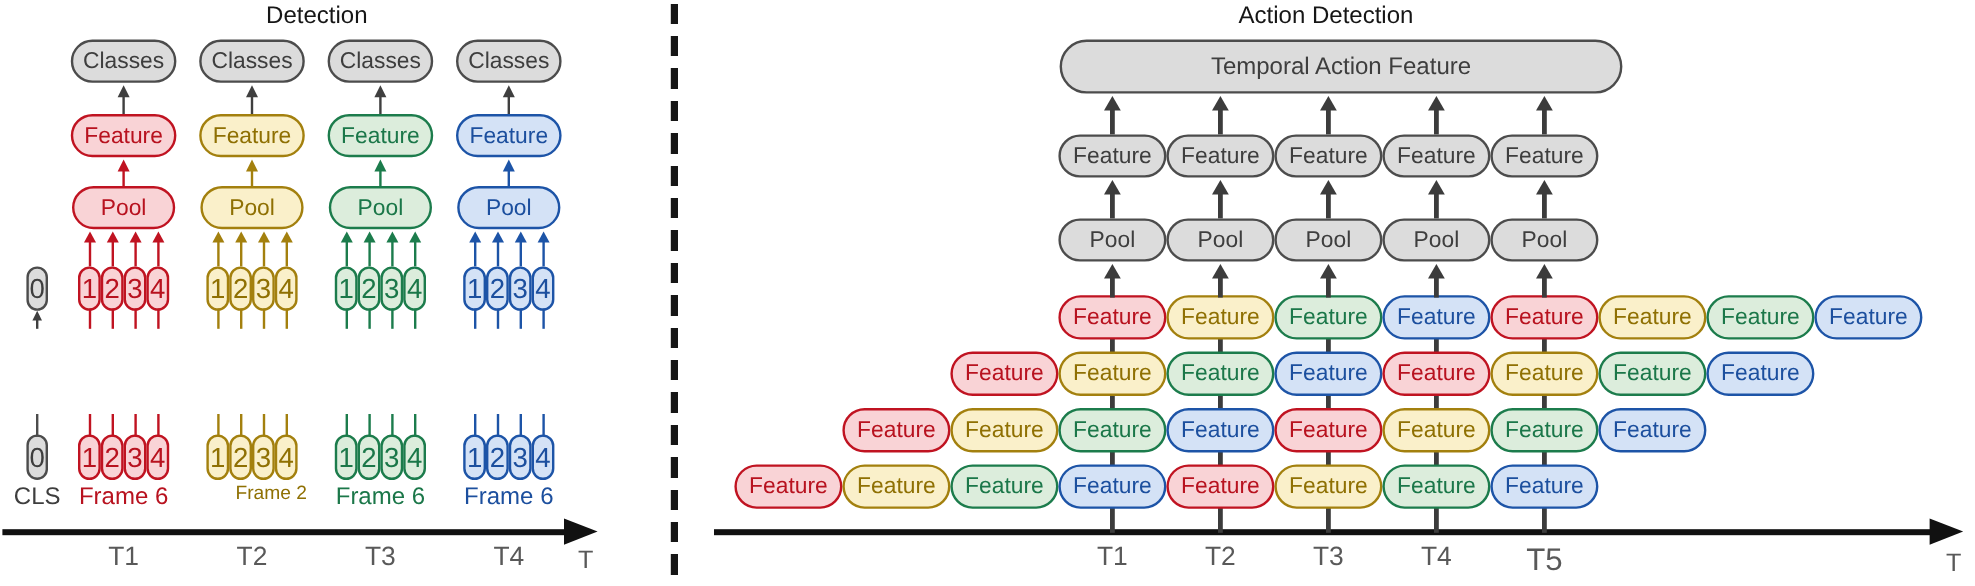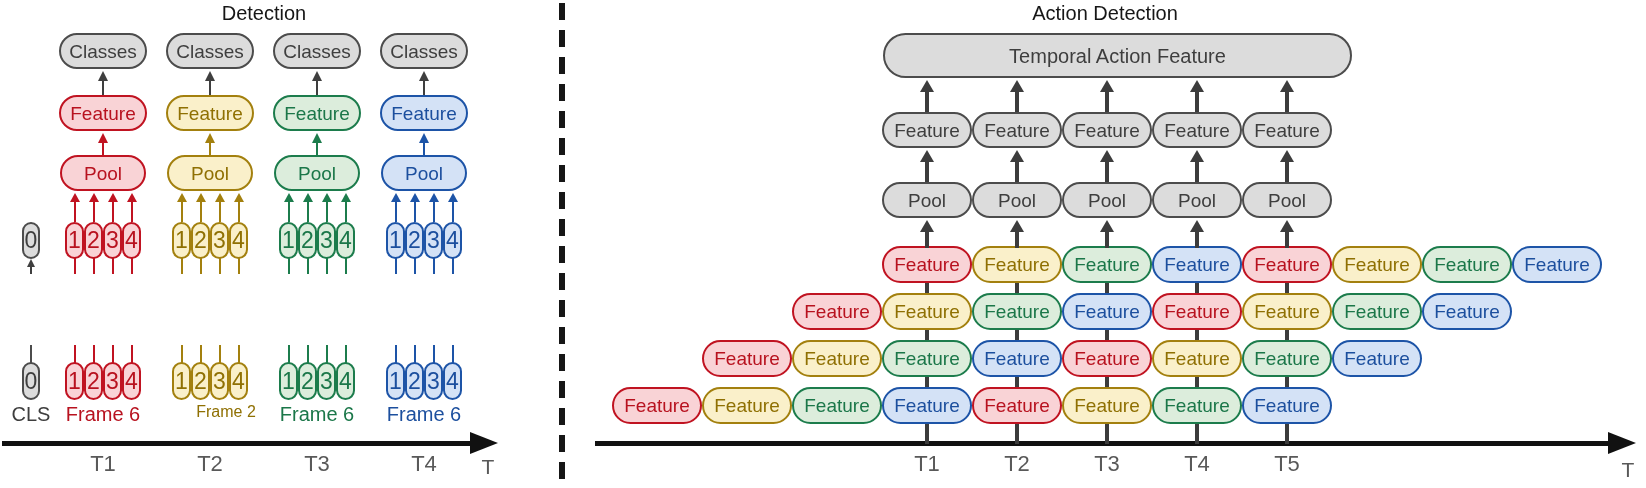--- a/index.html
+++ b/index.html
@@ -230,21 +230,21 @@
     <div class="tlabel" style="left: 1197px; top: 451px; color: rgb(89, 89, 89); font-size: 22px;">T4</div>
     <div class="tick" style="left: 1285px; top: 250px; width: 4px; height: 194px; background: rgb(60, 60, 60); z-index: 1;"></div>
     <div class="tri" style="left: 1279.5px; top: 80px; border-left: 7.5px solid transparent; border-right: 7.5px solid transparent; border-bottom: 12px solid rgb(60, 60, 60);"></div>
     <div class="ln" style="left: 1285px; top: 91px; width: 4px; height: 21px; background: rgb(60, 60, 60);"></div>
     <div class="box" style="left: 1242px; top: 112px; width: 90px; height: 36px; color: rgb(62, 62, 62); font-size: 19px; background: rgb(220, 220, 220); border-color: rgb(76, 76, 76);">Feature</div>
     <div class="tri" style="left: 1279.5px; top: 150px; border-left: 7.5px solid transparent; border-right: 7.5px solid transparent; border-bottom: 12px solid rgb(60, 60, 60);"></div>
     <div class="ln" style="left: 1285px; top: 161px; width: 4px; height: 21px; background: rgb(60, 60, 60);"></div>
     <div class="box" style="left: 1242px; top: 182px; width: 90px; height: 36px; color: rgb(62, 62, 62); font-size: 19px; background: rgb(220, 220, 220); border-color: rgb(76, 76, 76);">Pool</div>
     <div class="tri" style="left: 1279.5px; top: 220px; border-left: 7.5px solid transparent; border-right: 7.5px solid transparent; border-bottom: 12px solid rgb(60, 60, 60);"></div>
     <div class="ln" style="left: 1285px; top: 231px; width: 4px; height: 17px; background: rgb(60, 60, 60);"></div>
-    <div class="tlabel" style="left: 1287px; top: 451px; color: rgb(89, 89, 89); font-size: 22px;">T5</div>
+    <div class="tlabel" style="left: 1287px; top: 451px; color: rgb(89, 89, 89); font-size: 26px;">T5</div>
     <div class="box" style="left: 882px; top: 246px; width: 90px; height: 37px; color: rgb(184, 18, 31); font-size: 19px; background: rgb(249, 211, 214); border-color: rgb(192, 19, 33);">Feature</div>
     <div class="box" style="left: 972px; top: 246px; width: 90px; height: 37px; color: rgb(143, 112, 3); font-size: 19px; background: rgb(250, 240, 202); border-color: rgb(163, 128, 14);">Feature</div>
     <div class="box" style="left: 1062px; top: 246px; width: 90px; height: 37px; color: rgb(27, 119, 73); font-size: 19px; background: rgb(220, 237, 220); border-color: rgb(28, 124, 76);">Feature</div>
     <div class="box" style="left: 1152px; top: 246px; width: 90px; height: 37px; color: rgb(28, 79, 158); font-size: 19px; background: rgb(212, 226, 246); border-color: rgb(29, 84, 167);">Feature</div>
     <div class="box" style="left: 1242px; top: 246px; width: 90px; height: 37px; color: rgb(184, 18, 31); font-size: 19px; background: rgb(249, 211, 214); border-color: rgb(192, 19, 33);">Feature</div>
     <div class="box" style="left: 1332px; top: 246px; width: 90px; height: 37px; color: rgb(143, 112, 3); font-size: 19px; background: rgb(250, 240, 202); border-color: rgb(163, 128, 14);">Feature</div>
     <div class="box" style="left: 1422px; top: 246px; width: 90px; height: 37px; color: rgb(27, 119, 73); font-size: 19px; background: rgb(220, 237, 220); border-color: rgb(28, 124, 76);">Feature</div>
     <div class="box" style="left: 1512px; top: 246px; width: 90px; height: 37px; color: rgb(28, 79, 158); font-size: 19px; background: rgb(212, 226, 246); border-color: rgb(29, 84, 167);">Feature</div>
     <div class="box" style="left: 792px; top: 293px; width: 90px; height: 37px; color: rgb(184, 18, 31); font-size: 19px; background: rgb(249, 211, 214); border-color: rgb(192, 19, 33);">Feature</div>
     <div class="box" style="left: 882px; top: 293px; width: 90px; height: 37px; color: rgb(143, 112, 3); font-size: 19px; background: rgb(250, 240, 202); border-color: rgb(163, 128, 14);">Feature</div>

